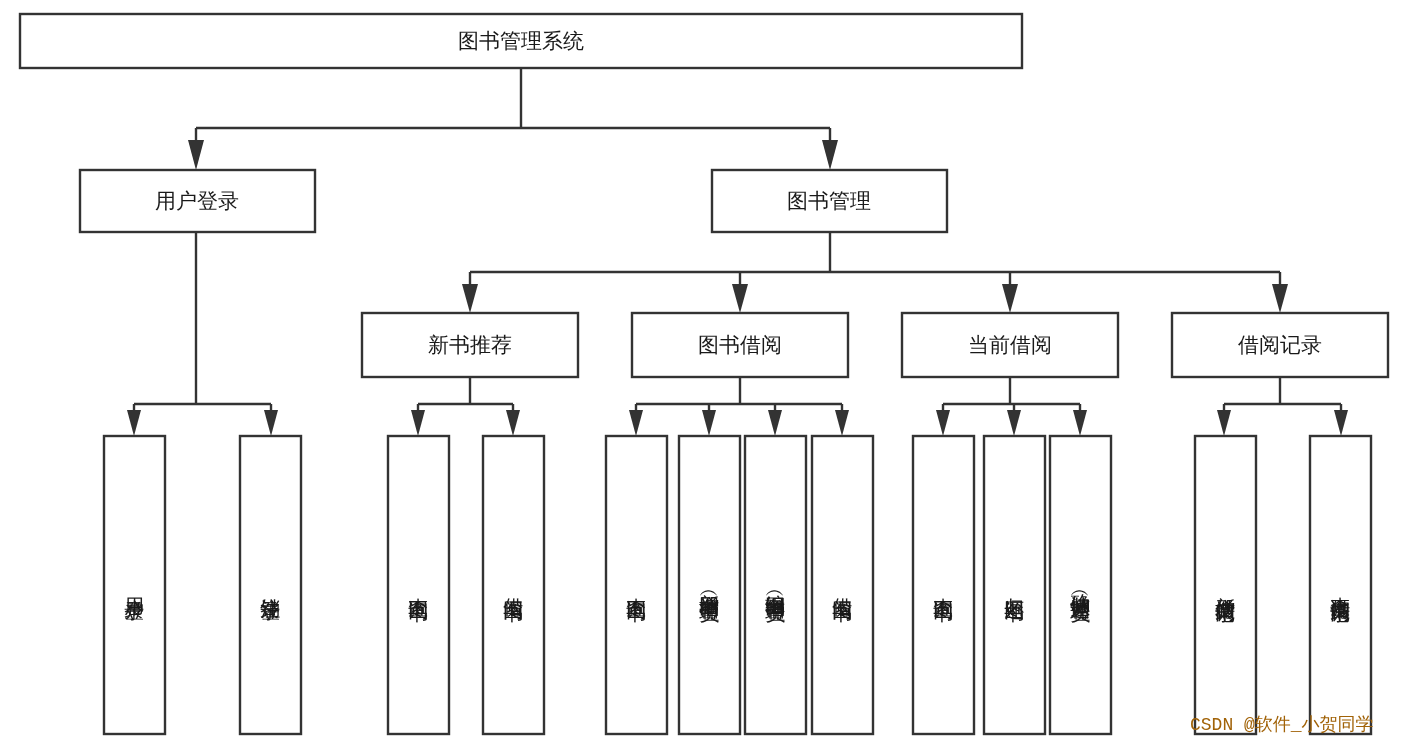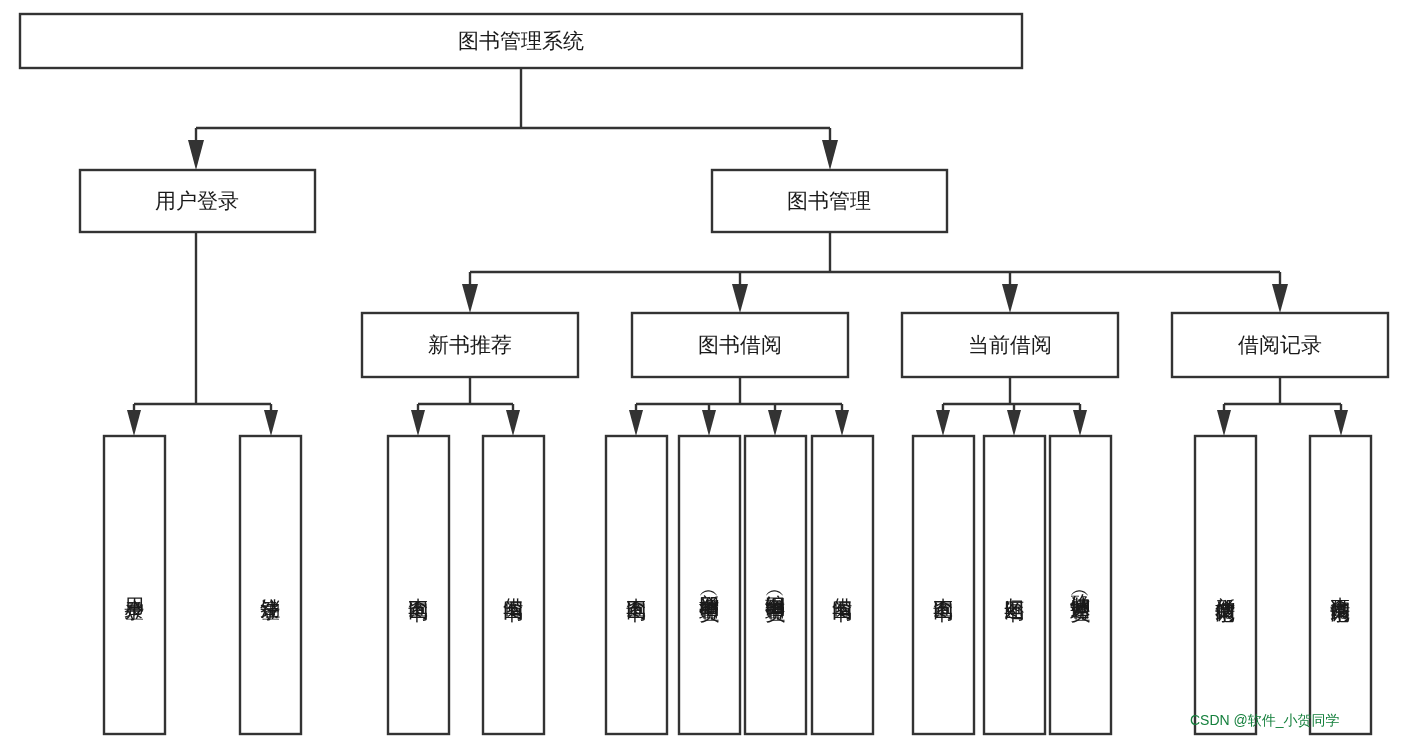--- a/index.html
+++ b/index.html
@@ -66,23 +66,23 @@
     letter-spacing: 1.5px;
     display: flex;
     align-items: center;
     justify-content: center;
     text-align: center;
     white-space: nowrap;
     pointer-events: none;
   }
   #watermark {
     position: absolute;
-    font-family: Liberation Sans, sans-serif;
-    font-size: 14px;
-    color: #15803d;
+    font-family: Liberation Mono, monospace;
+    font-size: 18px;
+    color: #a16207;
     white-space: nowrap;
     left: 1190px;
     top: 712px;
   }
 </style>
 </head>
 <body>
 
 <div id="diagram-root">
 

